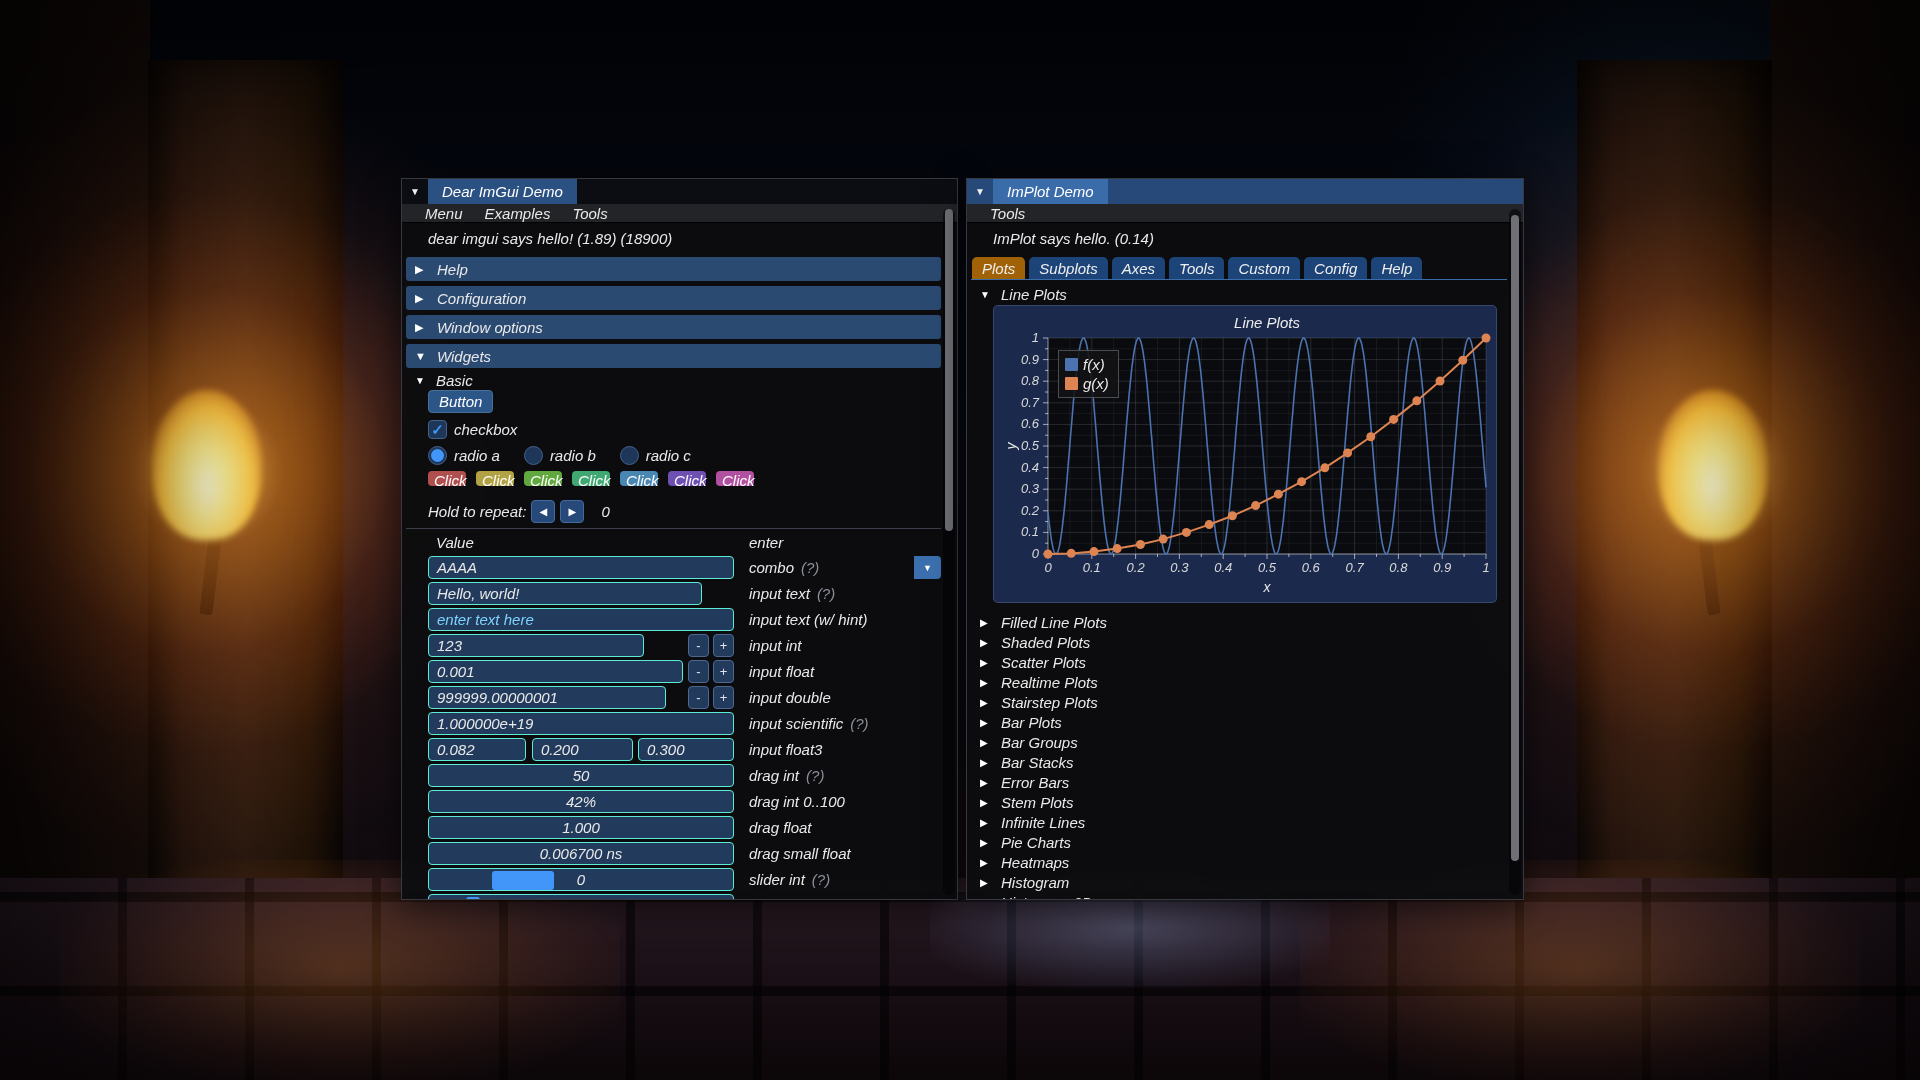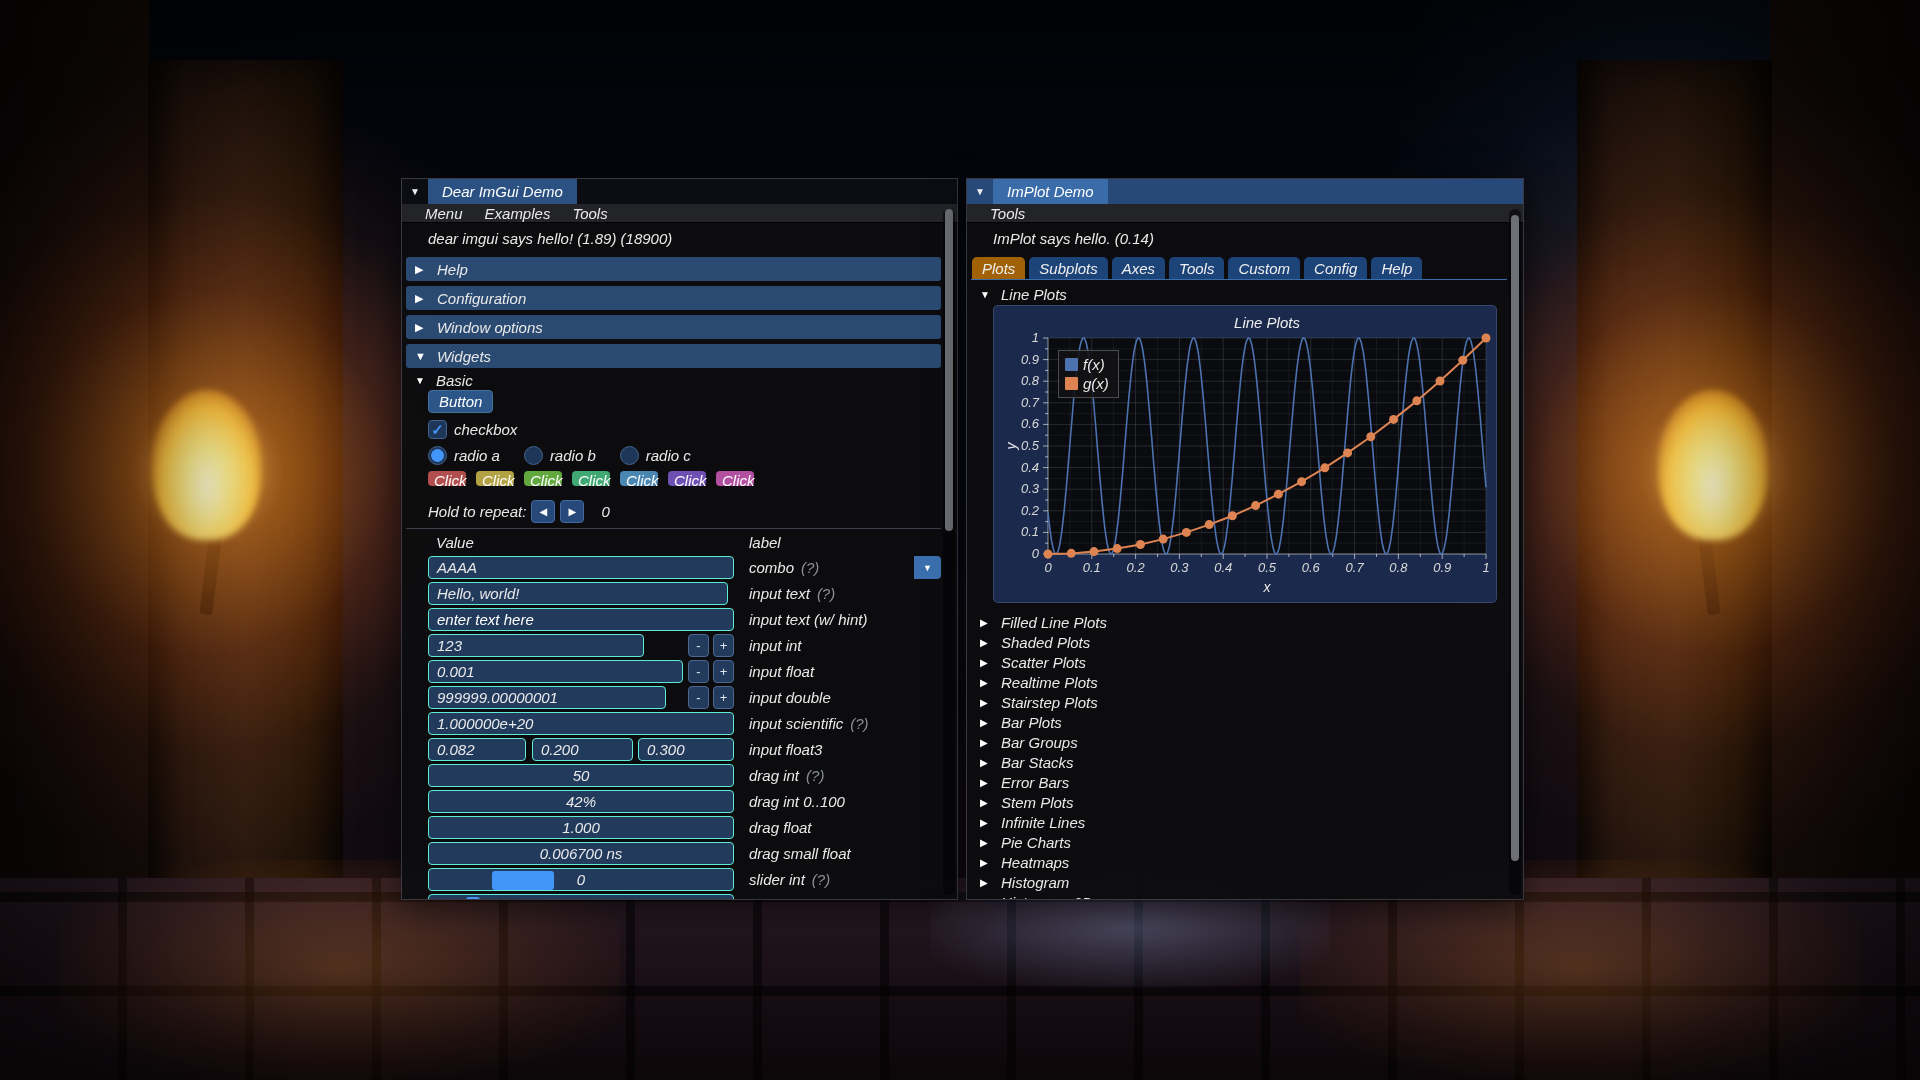--- a/index.html
+++ b/index.html
@@ -88,21 +88,21 @@
   .thead{position:relative;height:18px;margin-left:22px;margin-bottom:4px;color:#e9e9e9;}
   .thead .col-v{padding-left:8px;}
   .thead .col-l{position:absolute;left:321px;top:0;}
 
   .trow{position:relative;margin-left:22px;height:23px;margin-bottom:3px;}
   .trow .label{position:absolute;left:321px;top:3px;white-space:nowrap;}
   .help{color:#8a8f98;margin-left:7px;}
   .frame{position:absolute;top:0;height:23px;background:#223a5c;border:1px solid #5eead4;border-radius:4px;
     display:flex;align-items:center;padding:0 8px;overflow:hidden;white-space:nowrap;}
   .frame.center{justify-content:center;padding:0;}
-  .hint{color:#ffffff;}
+  .hint{color:#7dd3fc;}
   .combo-arrow{position:absolute;right:0;top:0;width:27px;height:23px;background:#3c6fae;border-radius:0 4px 4px 0;
     display:flex;align-items:center;justify-content:center;font-style:normal;font-size:9px;color:#fff;cursor:pointer;}
   .step-btn{position:absolute;top:0;width:21px;height:23px;background:#223a5c;border:1px solid #4d6890;border-radius:4px;
     color:#dfe6ee;display:flex;align-items:center;justify-content:center;font-style:normal;font-size:13px;cursor:pointer;}
   .slider-grab{position:absolute;top:2px;height:19px;background:#4296fa;border-radius:3px;}
   .slider-text{position:relative;z-index:2;}
 
   .vscroll{position:absolute;right:2px;top:30px;bottom:4px;width:12px;background:rgba(4,4,6,0.6);border-radius:6px;}
   .vscroll .thumb{position:absolute;left:2px;width:8px;background:#6f7076;border-radius:4px;cursor:pointer;}
 
@@ -217,32 +217,32 @@
           <span class="arr">◀</span>
         </button>
       <button class="arrow-btn">
           <span class="arr">▶</span>
         </button>
       <span class="cnt">0</span>
     </div>
     <div class="sep"></div>
     <div class="thead">
       <span class="col-v">Value</span>
-      <span class="col-l">label</span>
+      <span class="col-l">enter</span>
     </div>
     <div id="lw-rows">
         <div class="trow">
           <div class="frame" style="left: 0px; width: 306px;">AAAA</div>
           <div class="combo-arrow">
             <span class="arr">▼</span>
           </div>
           <span class="label"><span>combo</span><span class="help">(?)</span></span>
         </div>
         <div class="trow">
-          <div class="frame" style="left: 0px; width: 300px;">Hello, world!</div>
+          <div class="frame" style="left: 0px; width: 274px;">Hello, world!</div>
           <span class="label"><span>input text</span><span class="help">(?)</span></span>
         </div>
         <div class="trow">
           <div class="frame" style="left: 0px; width: 306px;">
             <span class="hint">enter text here</span>
           </div>
           <span class="label"><span>input text (w/ hint)</span></span>
         </div>
         <div class="trow">
           <div class="frame" style="left: 0px; width: 216px;">123</div>
@@ -256,21 +256,21 @@
           <div class="step-btn" style="left: 285px;">+</div>
           <span class="label"><span>input float</span></span>
         </div>
         <div class="trow">
           <div class="frame" style="left: 0px; width: 238px;">999999.00000001</div>
           <div class="step-btn" style="left: 260px;">-</div>
           <div class="step-btn" style="left: 285px;">+</div>
           <span class="label"><span>input double</span></span>
         </div>
         <div class="trow">
-          <div class="frame" style="left: 0px; width: 306px;">1.000000e+20</div>
+          <div class="frame" style="left: 0px; width: 306px;">1.000000e+19</div>
           <span class="label"><span>input scientific</span><span class="help">(?)</span></span>
         </div>
         <div class="trow">
           <div class="frame" style="left: 0px; width: 98px;">0.082</div>
           <div class="frame" style="left: 104px; width: 101px;">0.200</div>
           <div class="frame" style="left: 210px; width: 96px;">0.300</div>
           <span class="label"><span>input float3</span></span>
         </div>
         <div class="trow">
           <div class="frame center" style="left: 0px; width: 306px;">50</div>

